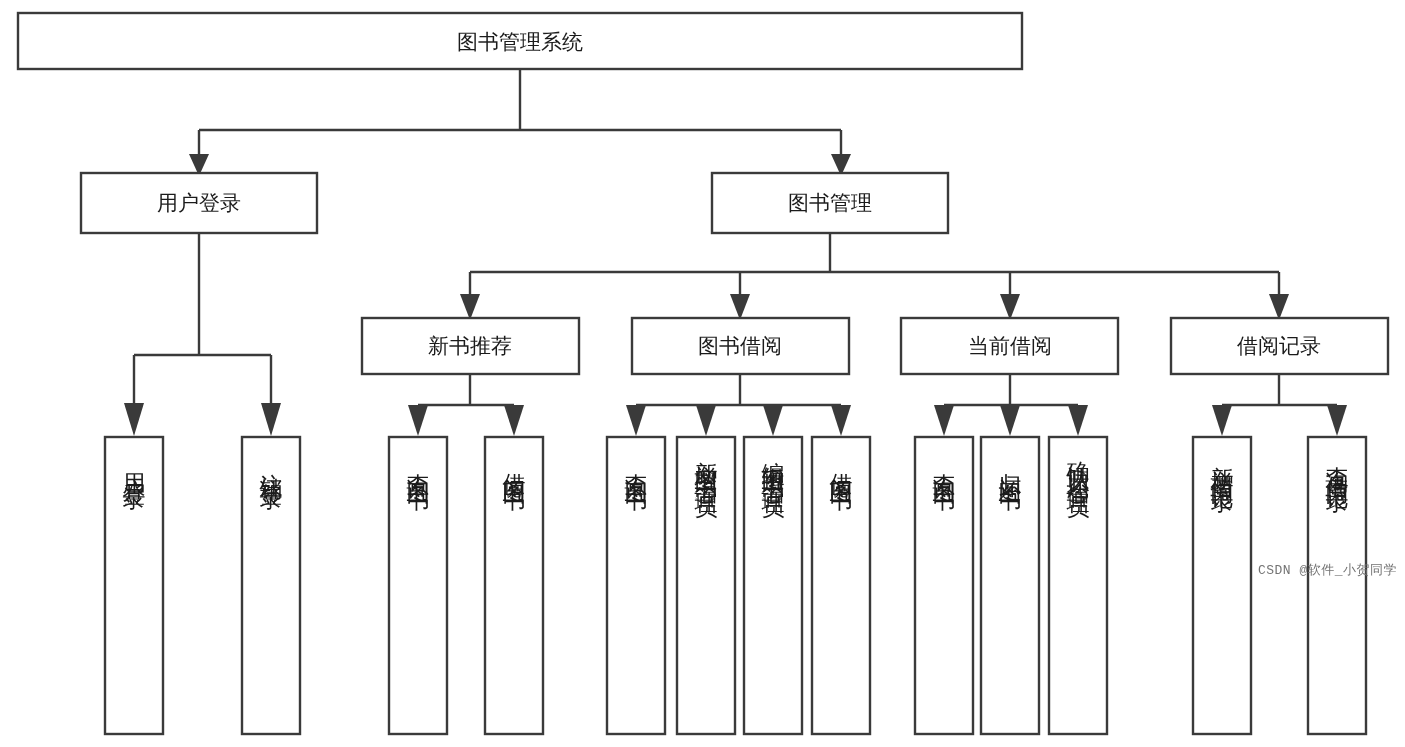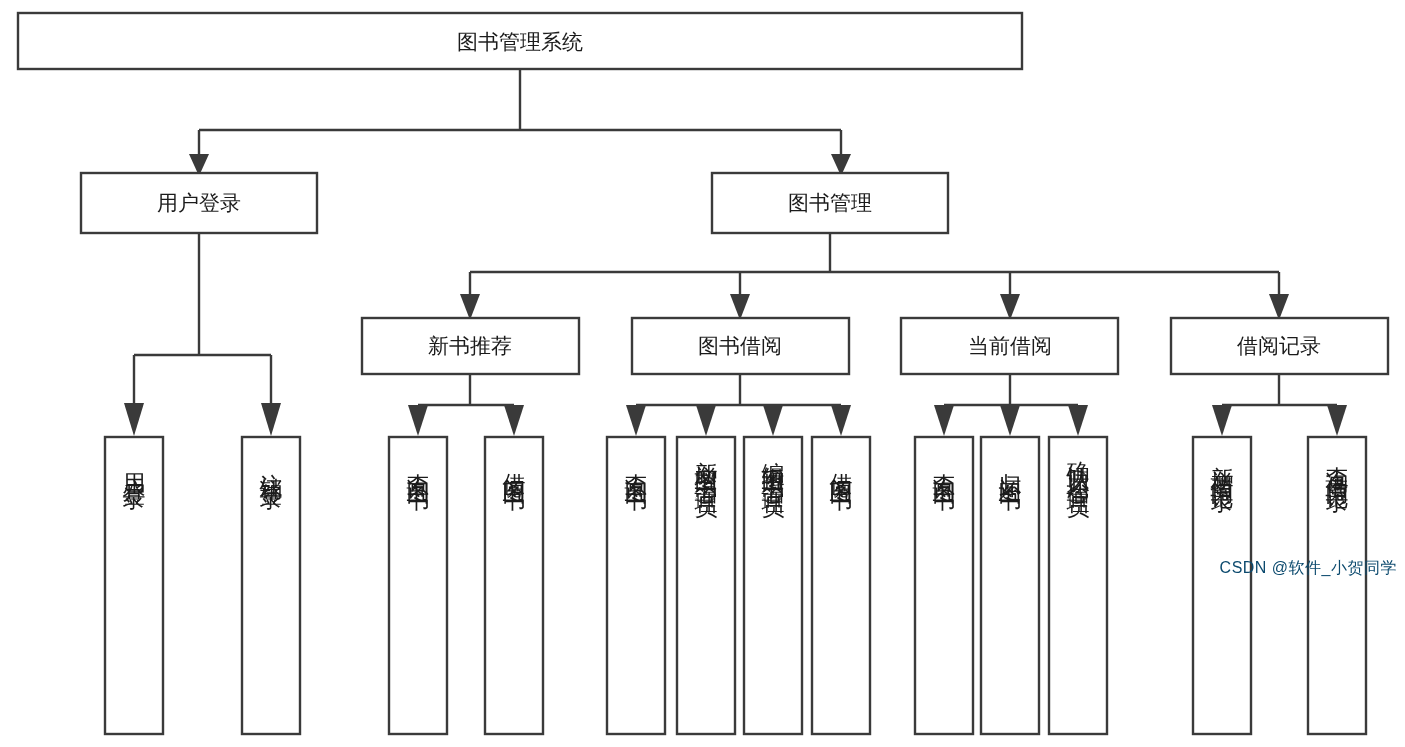--- a/index.html
+++ b/index.html
@@ -64,23 +64,23 @@
     font-size: 23px;
     line-height: 1.0;
     letter-spacing: 5px;
     color: #1b1b1b;
     white-space: nowrap;
   }
   .watermark {
     position: absolute;
     right: 8px;
     bottom: 6px;
-    font-family: Liberation Sans, sans-serif;
-    font-size: 16px;
-    color: #0c4a6e;
+    font-family: Liberation Mono, monospace;
+    font-size: 13px;
+    color: #737373;
     letter-spacing: 0.5px;
     white-space: nowrap;
     pointer-events: none;
   }
 </style>
 </head>
 <body>
 
 <div id="diagram-root">
 

